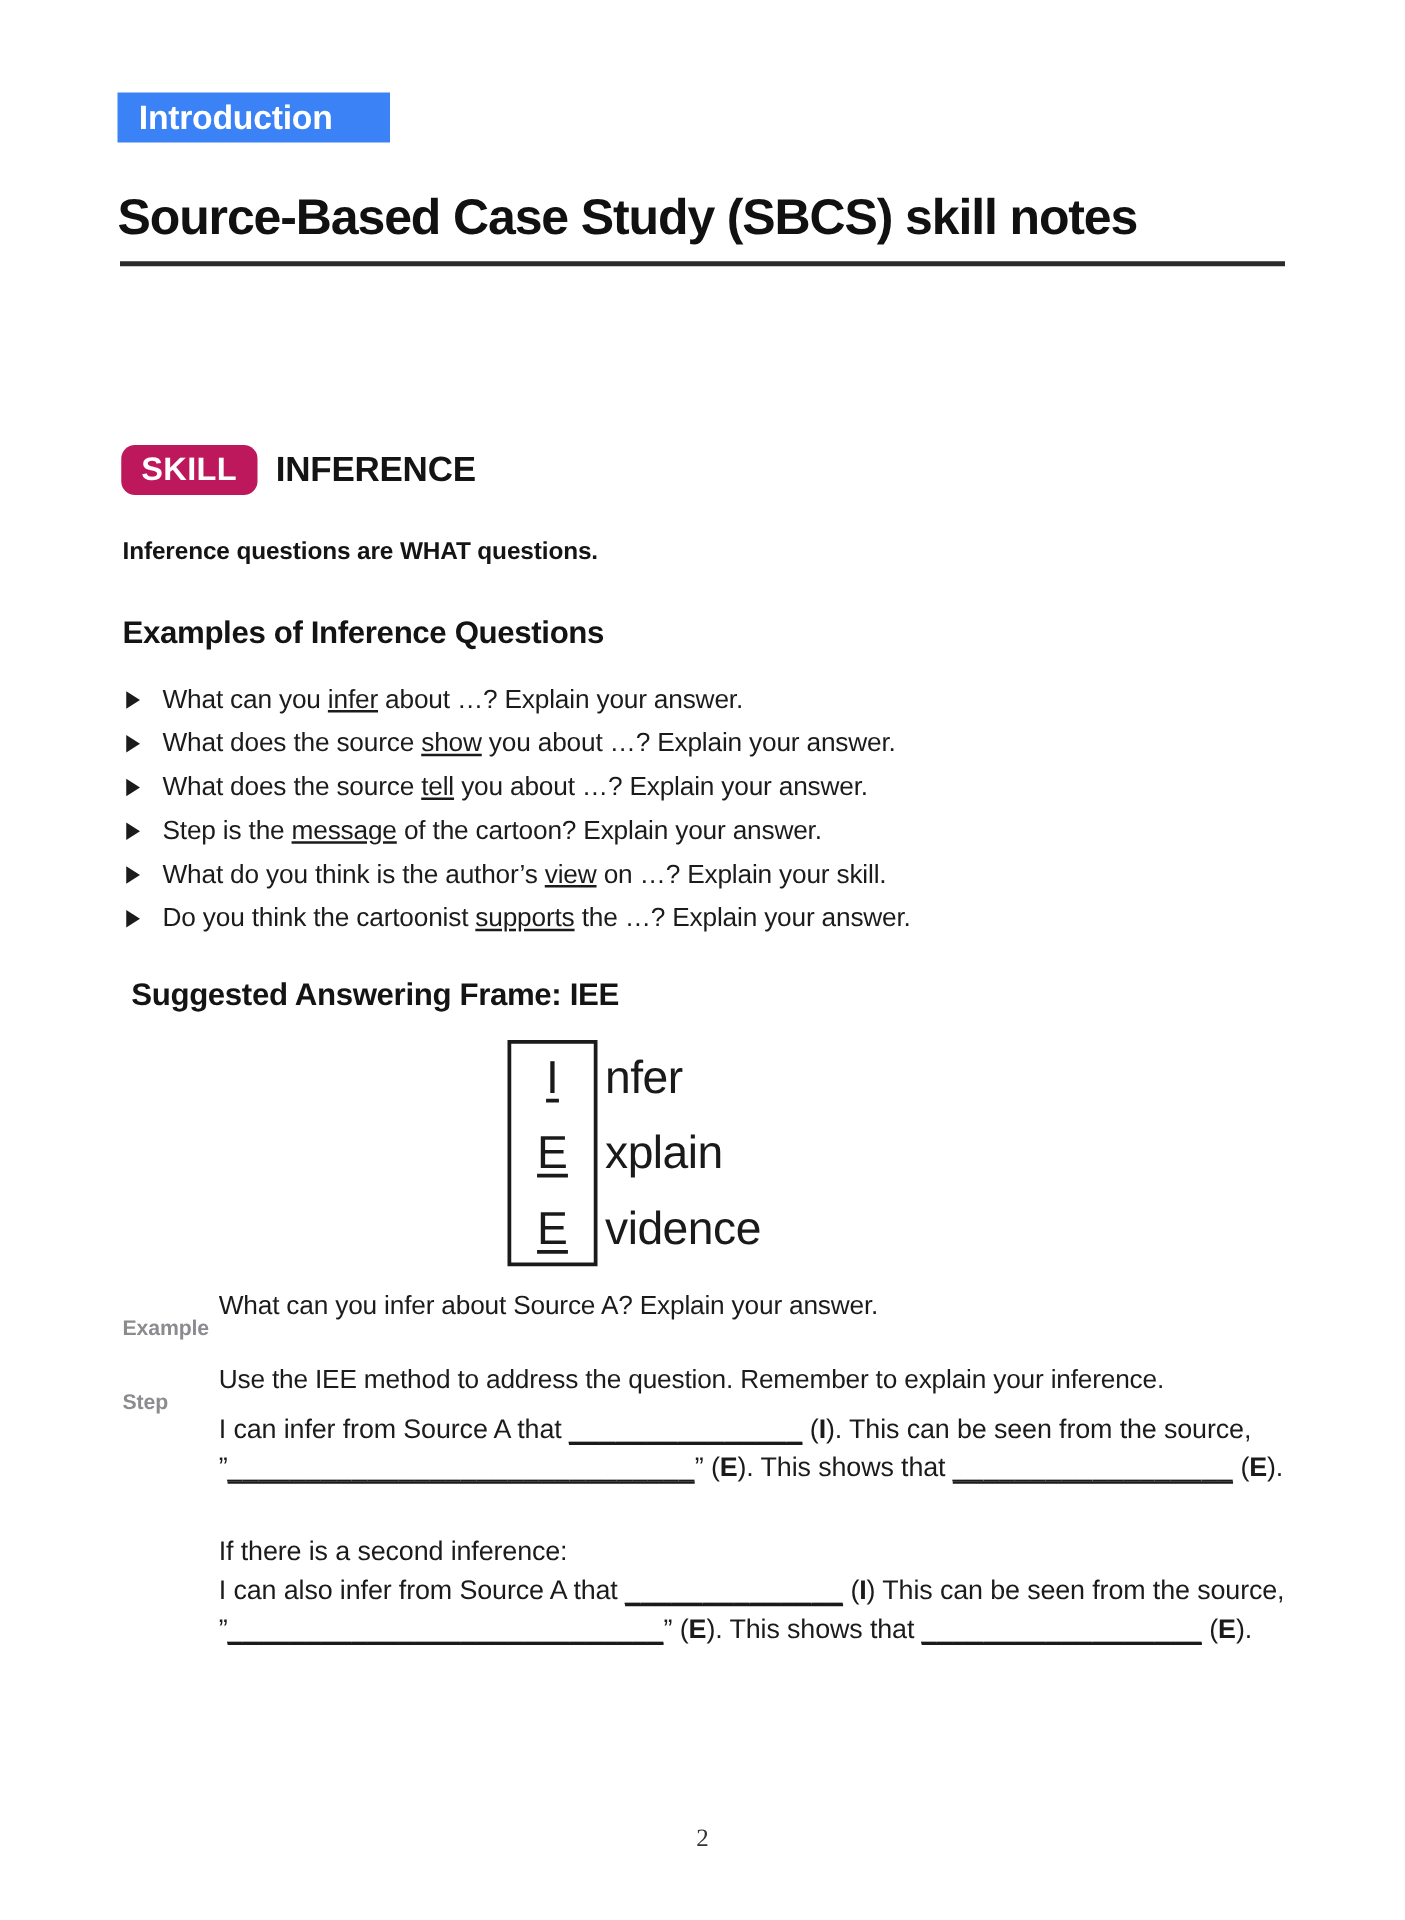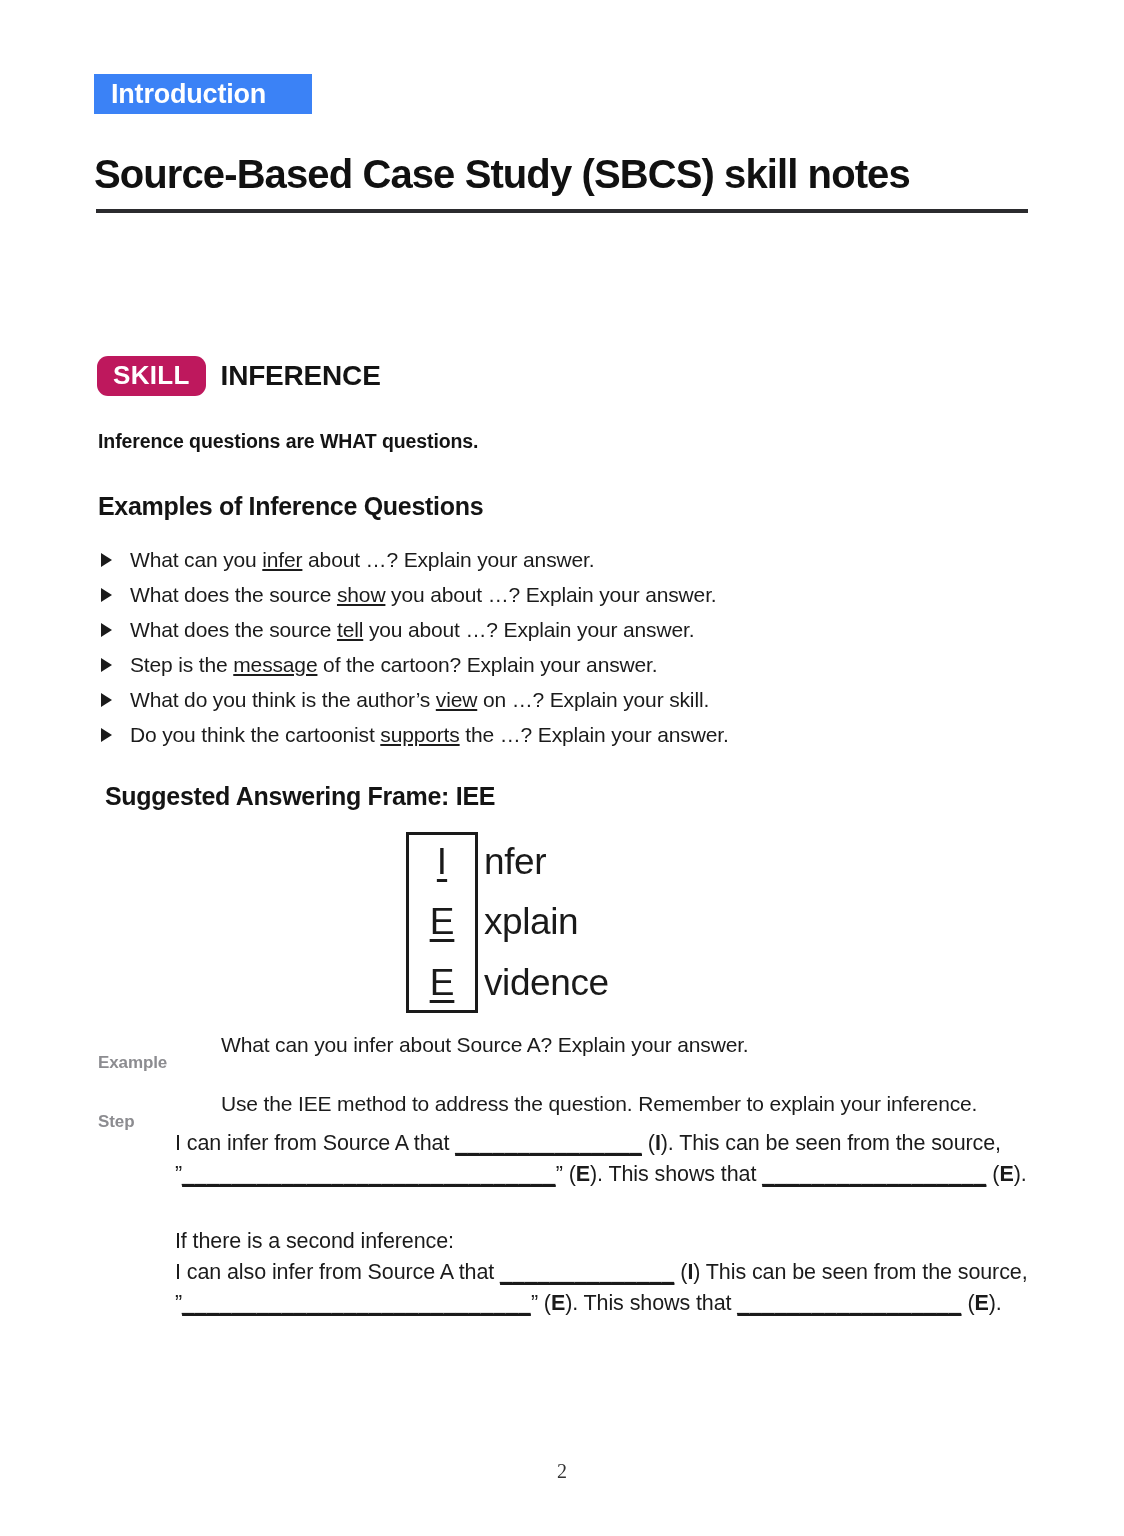--- a/index.html
+++ b/index.html
@@ -205,21 +205,20 @@
     letter-spacing: -0.1px;
   }
   .label-body {
     position: absolute;
     left: 77px;
     top: -2px;
     font-size: 21px;
     color: #1b1b1b;
     letter-spacing: -0.15px;
     white-space: nowrap;
-    margin-left: 46px;
   }
   #row-example { top: 1035px; }
   #row-step    { top: 1094px; }
 
   
   .frame-block {
     position: absolute;
     left: 175px;
     width: 870px;
     font-size: 21.5px;

